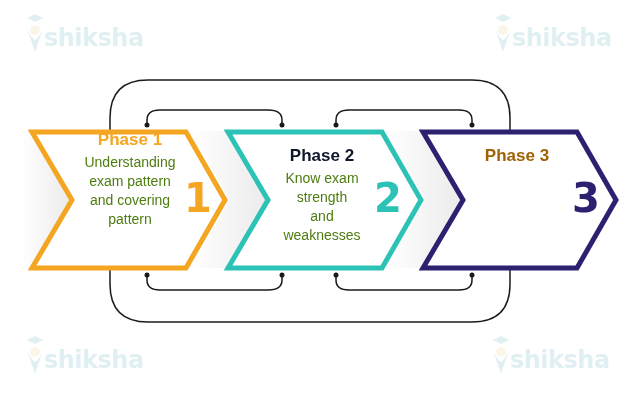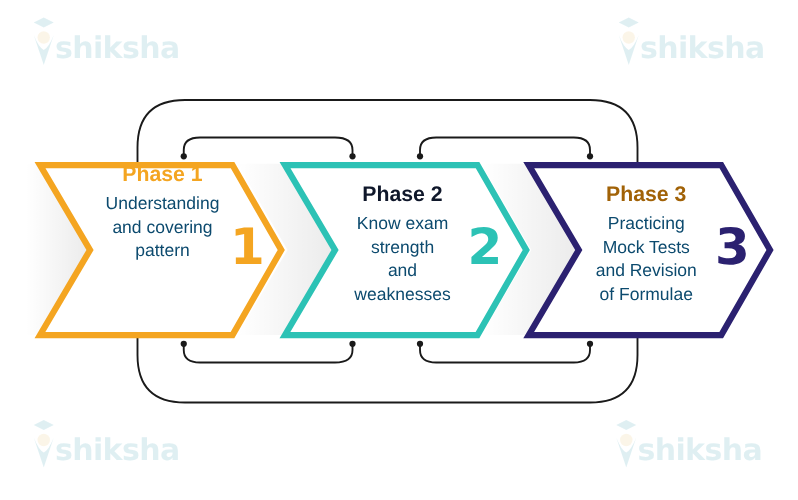--- a/index.html
+++ b/index.html
@@ -3,21 +3,21 @@
 <meta charset="utf-8">
 <style>
   html, body { margin:0; padding:0; }
   body { width:638px; height:400px; background:#ffffff; position:relative; overflow:hidden; font-family:"Liberation Sans", sans-serif; }
   .wm { position:absolute; display:flex; align-items:flex-end; opacity:0.35;justify-content:flex-end; }
   .wm-mark { position:relative; width:22px; height:40px; }
   .wm-text { font-family:"DejaVu Sans", sans-serif; font-size:24px; font-weight:bold; color:#a6d3dc; letter-spacing:-0.5px; line-height:1; margin-left:-2px; margin-bottom:2px; }
   svg.diagram { position:absolute; left:0; top:0; }
   .phase { position:absolute; text-align:center; }
   .phase-title { font-weight:bold; font-size:17px; line-height:20px; margin-bottom:3px; }
-  .phase-desc { font-size:14px; line-height:19px; color:#0c4a6e; }
+  .phase-desc { font-size:14px; line-height:19px; color:#4d7c0f; }
   .phase-num { position:absolute; font-weight:bold; font-size:40px; line-height:40px; font-family:"DejaVu Sans", sans-serif; }
 </style>
 </head>
 <body>
 
 <div class="wm" style="left:24px; top:12px;">
   <svg class="wm-mark" width="22" height="40" viewBox="0 0 22 40">
     <polygon points="11,2 19,6 11,10 3,6" fill="#a6d3dc"></polygon>
     <path d="M3,16 Q11,40 11,40 Q11,40 19,16 Q15,26 11,28 Q7,26 3,16Z" fill="#a6d3dc"></path>
     <circle cx="11" cy="18" r="5" fill="#f6e4c0"></circle>
@@ -82,39 +82,34 @@
 
   <polygon points="228,132 382,132 421,200 382,268 228,268 268,200" fill="#ffffff" stroke="#2CC2B5" stroke-width="5" stroke-linejoin="miter"></polygon>
 
   <polygon points="423,132 577,132 616,200 577,268 423,268 463,200" fill="#ffffff" stroke="#2B2170" stroke-width="5" stroke-linejoin="miter"></polygon>
 </svg>
 
 <div class="phase" style="left:68px; top:130px; width:124px;">
   <div class="phase-title" style="color:#F4A521;">Phase 1</div>
   <div class="phase-desc">
     <div>Understanding</div>
+    <div>exam pattern</div>
     <div>and covering</div>
     <div>pattern</div>
   </div>
 </div>
 <div class="phase-num" style="left:184px; top:178px; color:#F4A521;">1</div>
 
 <div class="phase" style="left:264px; top:146px; width:116px;">
   <div class="phase-title" style="color:#0f172a;">Phase 2</div>
   <div class="phase-desc">
     <div>Know exam</div>
     <div>strength</div>
     <div>and</div>
     <div>weaknesses</div>
   </div>
 </div>
 <div class="phase-num" style="left:374px; top:178px; color:#2CC2B5;">2</div>
 
 <div class="phase" style="left:464px; top:146px; width:106px;">
   <div class="phase-title" style="color:#a16207;">Phase 3</div>
-  <div class="phase-desc">
-    <div>Practicing</div>
-    <div>Mock Tests</div>
-    <div>and Revision</div>
-    <div>of Formulae</div>
-  </div>
 </div>
 <div class="phase-num" style="left:572px; top:178px; color:#2B2170;">3</div>
 
 </body></html>

